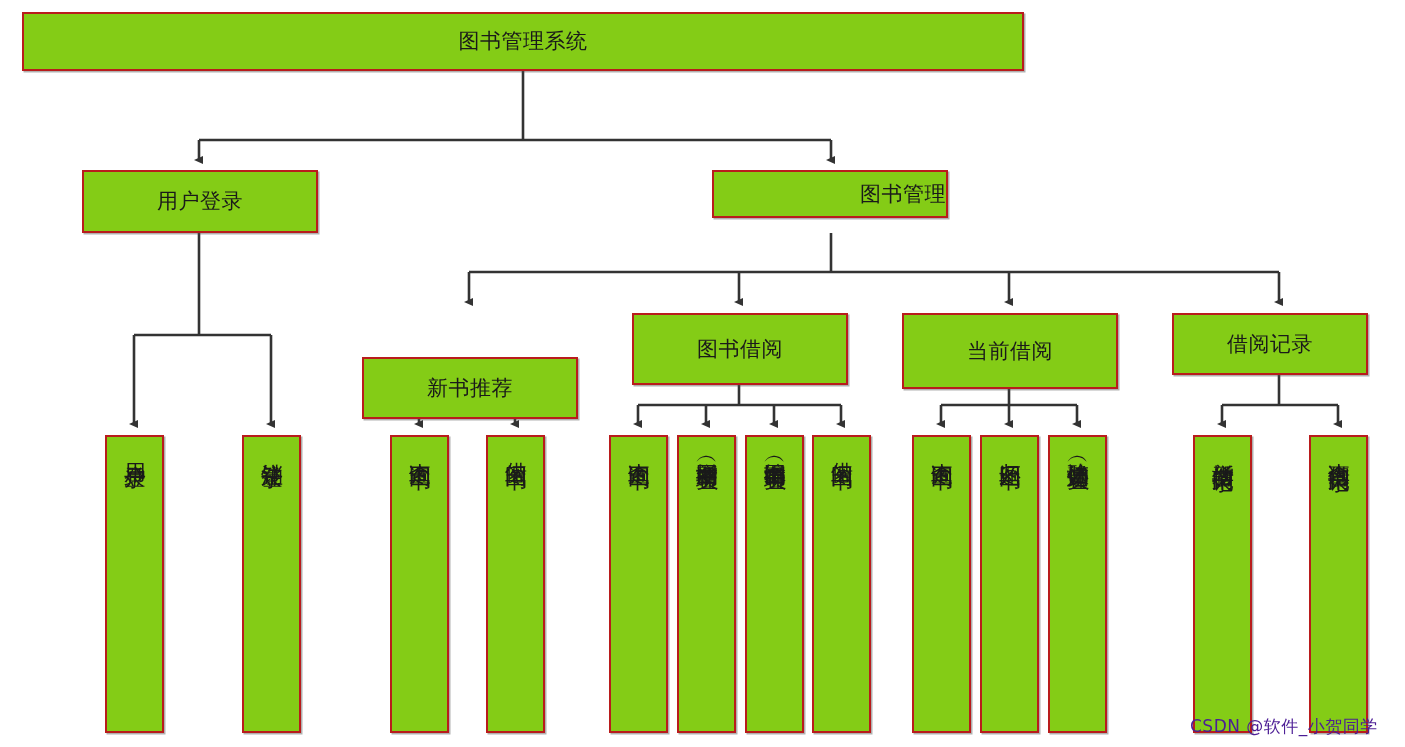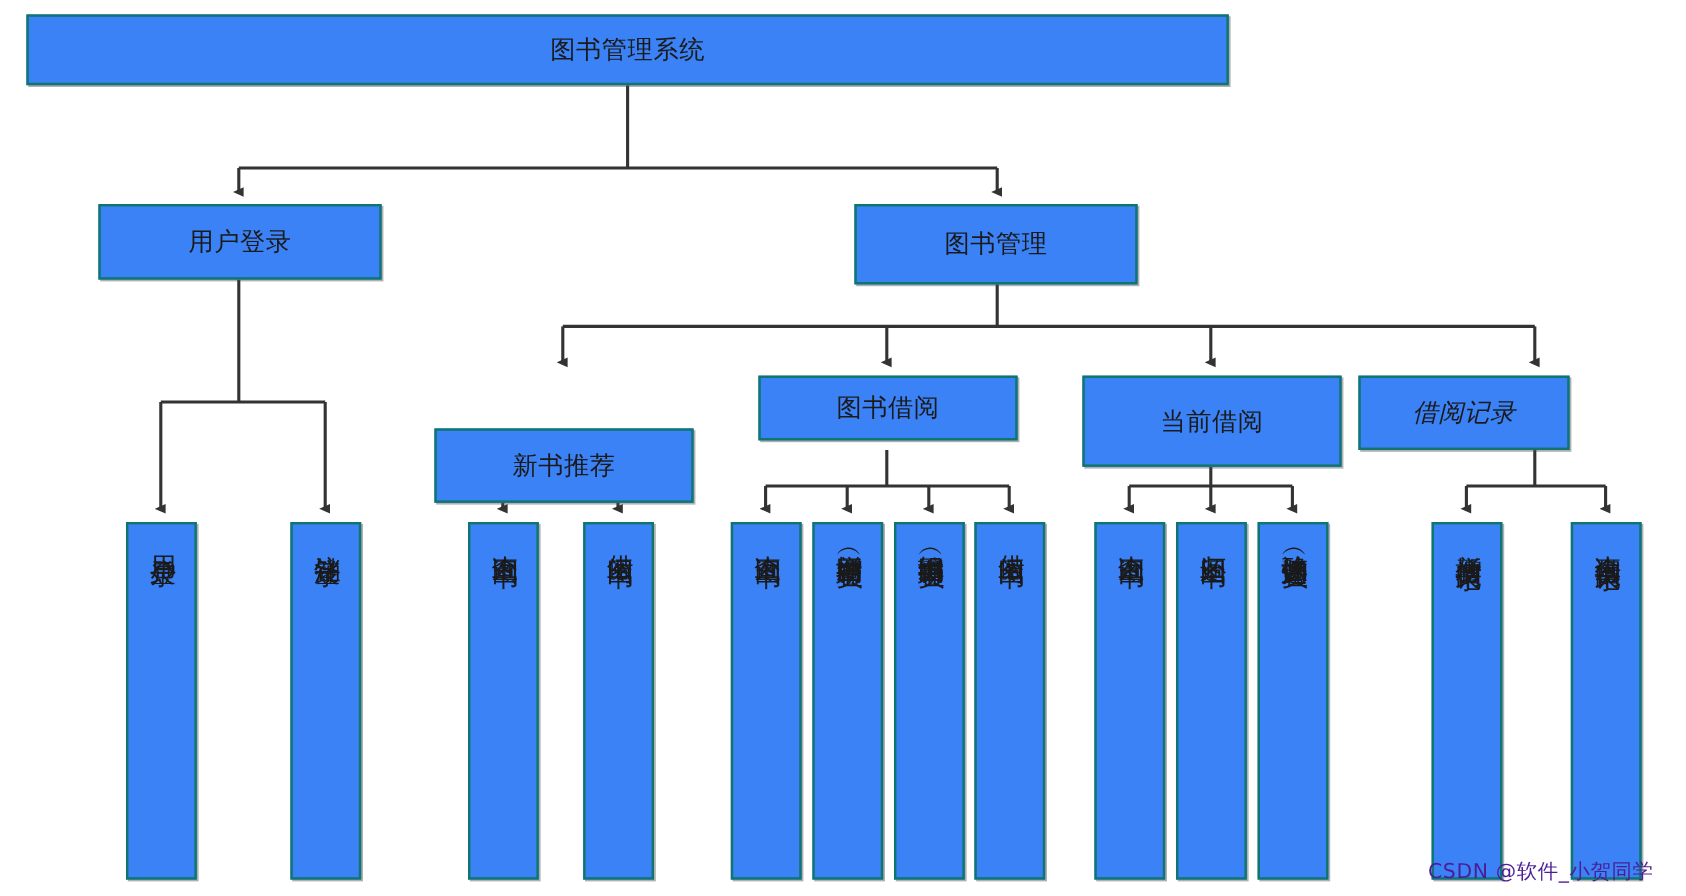--- a/index.html
+++ b/index.html
@@ -23,22 +23,22 @@
     position: absolute;
     left: 0;
     top: 0;
     width: 1405px;
     height: 747px;
     pointer-events: none;
   }
   .node {
     position: absolute;
     box-sizing: border-box;
-    background: #3b82f6;
-    border: 2px solid #0f766e;
+    background: #84cc16;
+    border: 2px solid #b91c1c;
     display: flex;
     align-items: center;
     justify-content: center;
     box-shadow: 1.5px 1.5px 0 rgba(80,80,80,0.45);
   }
   .node .label {
     font-size: 21px;
     line-height: 1.18;
     color: #1a1a1a;
     text-align: center;
@@ -124,34 +124,34 @@
     </g>
   </svg>
 
   <div class="node" style="left:22px; top:12px; width:1002px; height:59px;">
     <span class="label">图书管理系统</span>
   </div>
 
   <div class="node" style="left:82px; top:170px; width:236px; height:63px;">
     <span class="label">用户登录</span>
   </div>
-  <div class="node" style="left:712px; top:170px; width:236px; height:67px;">
+  <div class="node" style="left:712px; top:170px; width:236px; height:48px;justify-content:flex-end;">
     <span class="label">图书管理</span>
   </div>
 
   <div class="node" style="left:362px; top:313px; width:216px; height:62px;margin-top:44px;">
     <span class="label">新书推荐</span>
   </div>
-  <div class="node" style="left:632px; top:313px; width:216px; height:54px;">
+  <div class="node" style="left:632px; top:313px; width:216px; height:72px;">
     <span class="label">图书借阅</span>
   </div>
   <div class="node" style="left:902px; top:313px; width:216px; height:76px;">
     <span class="label">当前借阅</span>
   </div>
-  <div class="node" style="left:1132px; top:313px; width:176px; height:62px;font-style:italic;">
+  <div class="node" style="left:1172px; top:313px; width:196px; height:62px;">
     <span class="label">借阅记录</span>
   </div>
 
   <div class="node vertical" style="left:105px; top:435px; width:59px; height:298px;">
     <span class="label">用户登录</span>
   </div>
   <div class="node vertical" style="left:242px; top:435px; width:59px; height:298px;">
     <span class="label">注销登录</span>
   </div>
 

